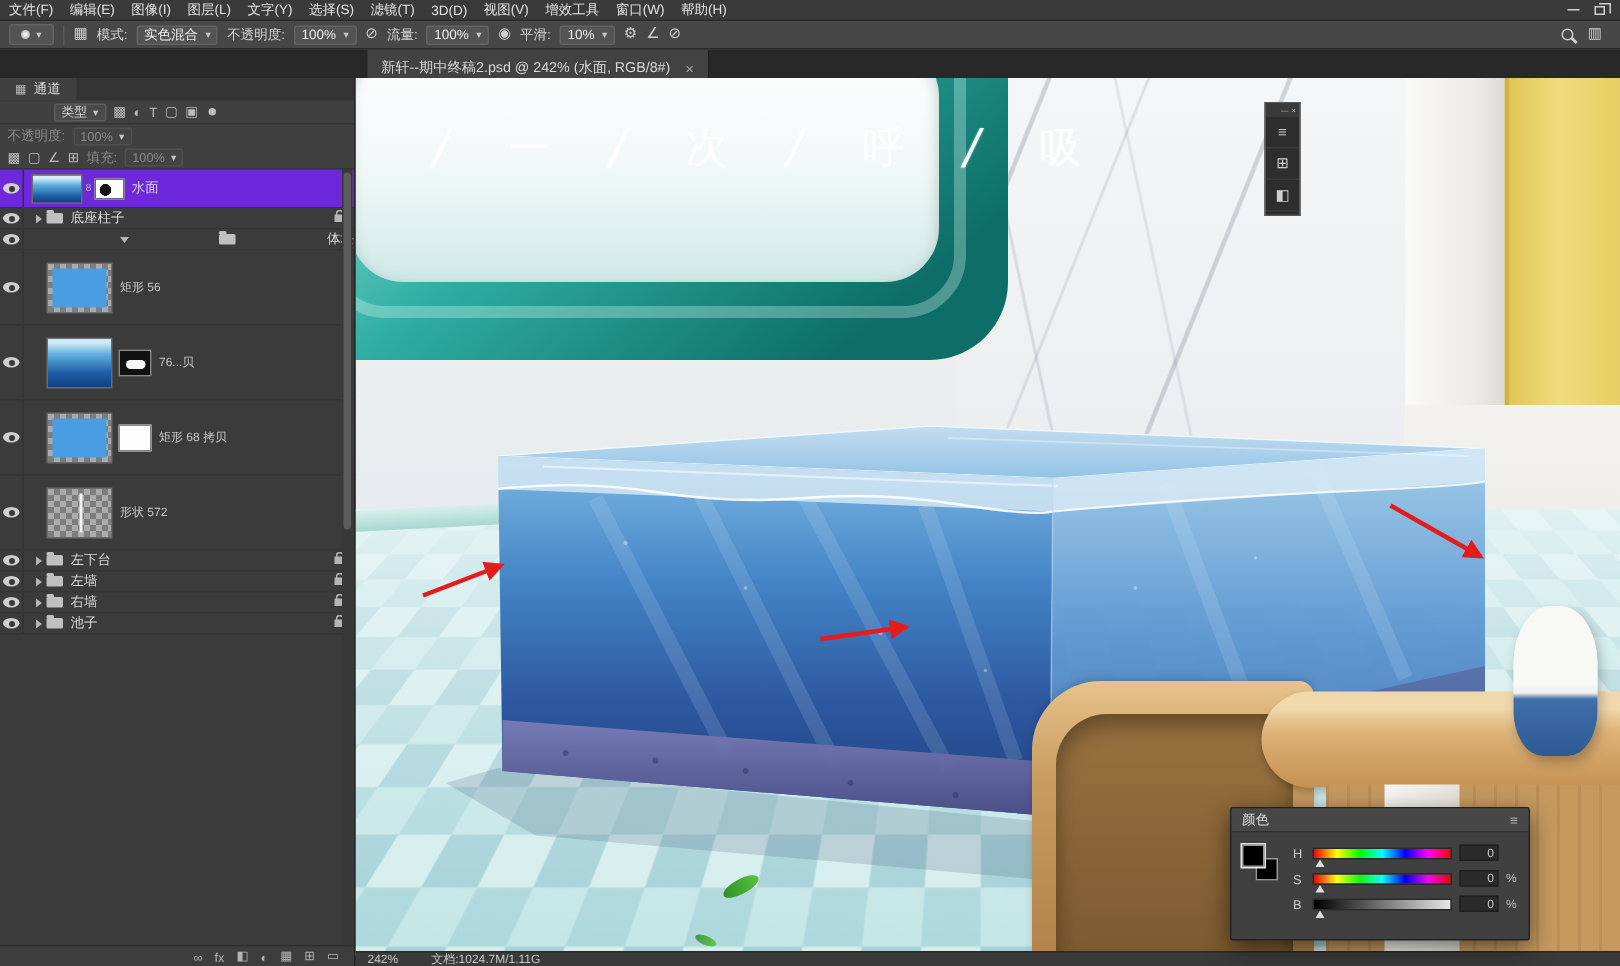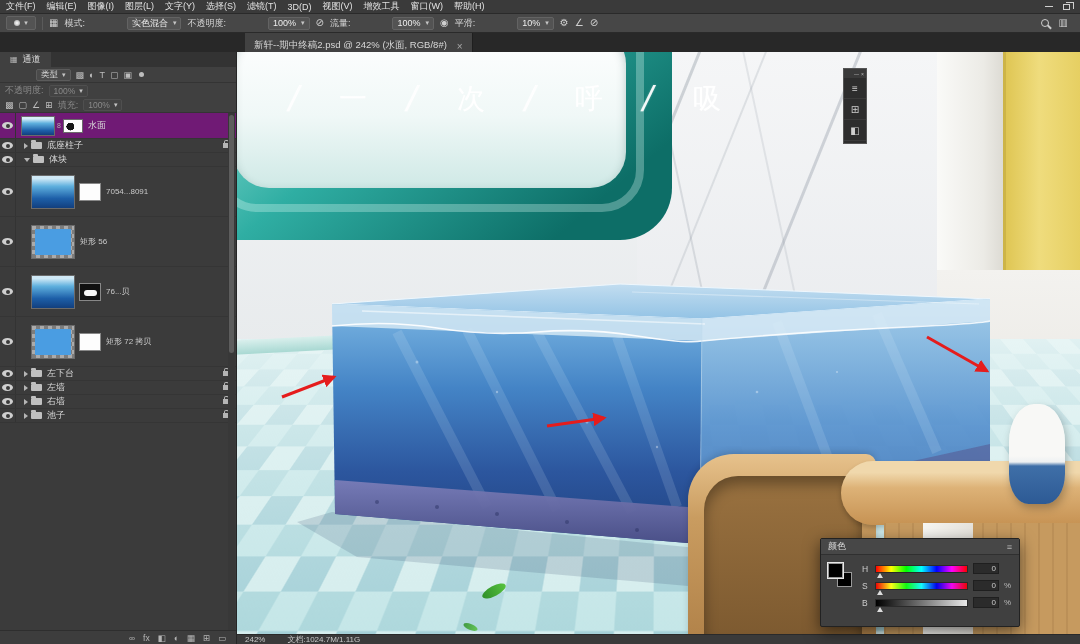--- a/index.html
+++ b/index.html
@@ -17,21 +17,21 @@
   .wc-rest { width:7px; height:6px; border:1px solid #cfcfcf; position:relative; }
   .wc-rest::after { content:''; position:absolute; left:2px; top:-3px; width:7px; height:6px; border:1px solid #cfcfcf; border-bottom:none; border-left:none; }
 
   
   #optionsbar { position:absolute; left:0; top:14px; width:1080px; height:19px; background:#474747;
     border-bottom:1px solid #2a2a2a; display:flex; align-items:center; gap:6px; padding:0 6px;
     font-size:9px; color:#dedede; z-index:40; }
   .opt-sep { width:1px; height:13px; background:#5a5a5a; }
   .opt-label { color:#d5d5d5; white-space:nowrap; }
   .dropdown { background:#535353; border:1px solid #636363; border-radius:2px; height:13px;
-    display:inline-flex; align-items:center; gap:5px; padding:0 4px; color:#eee; white-space:nowrap;margin-left:36px; }
+    display:inline-flex; align-items:center; gap:5px; padding:0 4px; color:#eee; white-space:nowrap; }
   .caret { font-size:7px; color:#c5c5c5; }
   .preset { width:30px; height:14px; background:#535353; border:1px solid #636363; border-radius:2px;
     display:flex; align-items:center; justify-content:center; gap:4px; }
   .preset .dot { width:6px; height:6px; border-radius:50%; background:radial-gradient(#fff, #9a9a9a); }
   .opt-icon { color:#cfcfcf; font-size:10px; line-height:10px; }
   .mag { width:8px; height:8px; border:1.5px solid #cccccc; border-radius:50%; position:relative; }
   .mag::after { content:''; position:absolute; width:5px; height:1.5px; background:#ccc; right:-4px; bottom:-1px; transform:rotate(45deg); }
   .opt-right { margin-left:auto; display:flex; gap:10px; align-items:center; padding-right:6px; }
 
   
@@ -51,22 +51,22 @@
   .prow.opacity { top:31px; height:15px; color:#8a8a8a; }
   .prow.lockrow { top:46px; height:15px; color:#8a8a8a; border-bottom:1px solid #343434; }
   .mini-dd { background:#4a4a4a; border:1px solid #5c5c5c; border-radius:2px; height:12px;
     display:inline-flex; align-items:center; gap:4px; padding:0 4px; font-size:8.5px; }
   .mini-dd.dim { color:#8a8a8a; border-color:#4f4f4f; background:#434343; }
   .f-ic { font-size:9px; color:#bdbdbd; }
   .f-dot { width:5px; height:5px; border-radius:50%; background:#bdbdbd; margin-left:2px; }
 
   .llist { position:absolute; left:0; top:61px; right:0; bottom:14px; background:#3b3b3b; overflow:hidden; }
   .lrow { display:flex; align-items:center; border-bottom:1px solid #353535; background:#3b3b3b; position:relative; }
-  .lrow.sel { background:#701a75; }
-  .lrow.h26 { height:26px; } .lrow.h14 { height:14px; } .lrow.h50 { height:50px; }
+  .lrow.sel { background:#6d28d9; }
+  .lrow.h26 { height:26px; } .lrow.h14 { height:14px;justify-content:space-between; } .lrow.h50 { height:50px; }
   .eyebox { width:16px; align-self:stretch; display:flex; align-items:center; justify-content:center;
     border-right:1px solid #333; margin-right:5px; flex:none; }
   .eye { width:11px; height:7px; background:#cfcfcf; border-radius:50%; position:relative; }
   .eye::after { content:''; position:absolute; left:3.5px; top:1.5px; width:4px; height:4px; background:#393939; border-radius:50%; }
   .tri-r { width:0; height:0; border-left:4px solid #b5b5b5; border-top:3px solid transparent; border-bottom:3px solid transparent; margin:0 3px; flex:none;}
   .tri-d { width:0; height:0; border-top:4px solid #b5b5b5; border-left:3px solid transparent; border-right:3px solid transparent; margin:0 3px; flex:none;}
   .folder { width:11px; height:7px; background:#c0c0c0; border-radius:1px; position:relative; margin-right:5px; flex:none;}
   .folder::before { content:''; position:absolute; top:-2px; left:0; width:5px; height:2px; background:#c0c0c0; border-radius:1px 1px 0 0; }
   .lock { width:6px; height:5px; background:#b5b5b5; position:relative; margin-left:auto; margin-right:7px; flex:none;}
   .lock::before { content:''; position:absolute; top:-3px; left:1px; width:3px; height:3px; border:1px solid #b5b5b5; border-bottom:none; border-radius:2px 2px 0 0; }
@@ -316,28 +316,20 @@
           </span>
         <span class="tri-d"></span>
         <span class="folder"></span>
         <span class="lname">体块</span>
       </div>
 
       <div class="lrow h50">
         <span class="eyebox">
             <span class="eye"></span>
           </span>
-        <span class="bth ocean"></span>
-        <span class="bmask"></span>
-        <span class="lname tiny">7054...8091</span>
-      </div>
-      <div class="lrow h50">
-        <span class="eyebox">
-            <span class="eye"></span>
-          </span>
         <span class="bth checker">
             <span class="fillb"></span>
           </span>
         <span class="lname tiny">矩形 56</span>
       </div>
       <div class="lrow h50">
         <span class="eyebox">
             <span class="eye"></span>
           </span>
         <span class="bth ocean"></span>
@@ -345,21 +337,28 @@
         <span class="lname tiny">76...贝</span>
       </div>
       <div class="lrow h50">
         <span class="eyebox">
             <span class="eye"></span>
           </span>
         <span class="bth checker">
             <span class="fillb"></span>
           </span>
         <span class="bmask"></span>
-        <span class="lname tiny">矩形 72 拷贝</span>
+        <span class="lname tiny">矩形 68 拷贝</span>
+      </div>
+      <div class="lrow h50">
+        <span class="eyebox">
+            <span class="eye"></span>
+          </span>
+        <span class="bth checker shapeln"></span>
+        <span class="lname tiny">形状 572</span>
       </div>
 
       <div class="lrow h14">
         <span class="eyebox">
             <span class="eye"></span>
           </span>
         <span class="tri-r"></span>
         <span class="folder"></span>
         <span class="lname">左下台</span>
         <span class="lock"></span>

